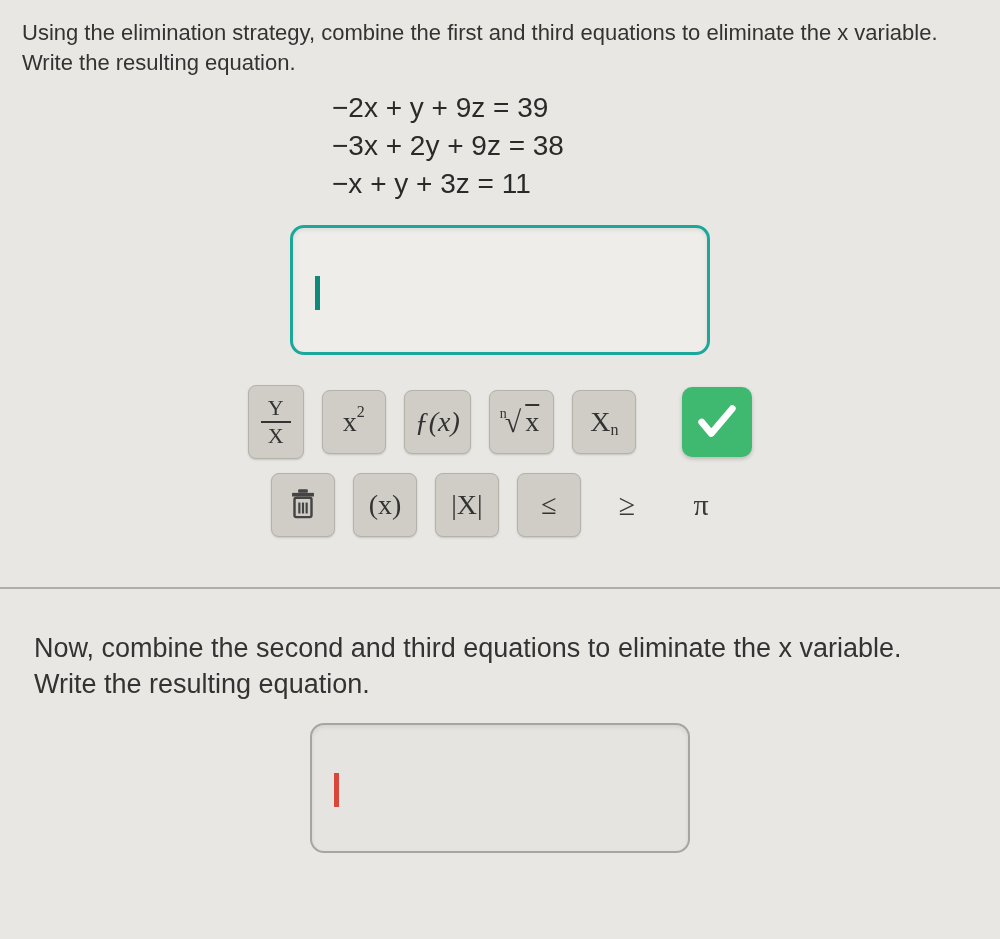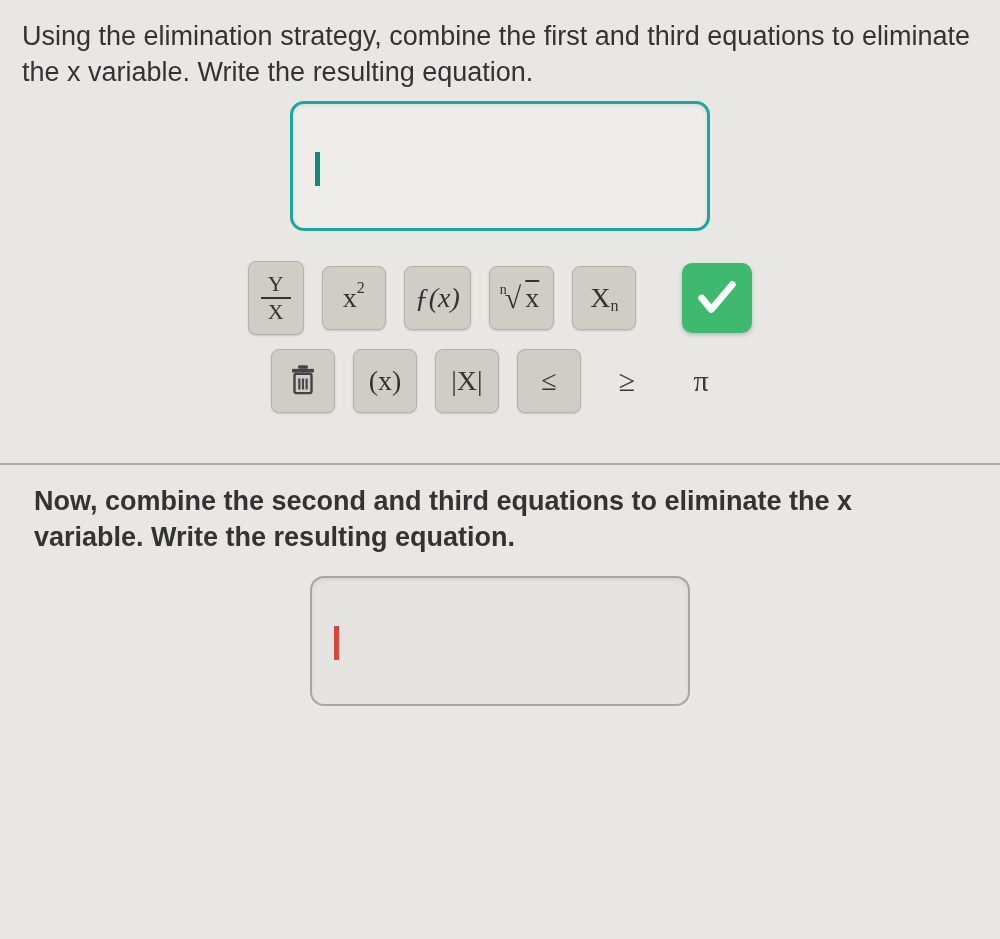--- a/index.html
+++ b/index.html
@@ -8,21 +8,21 @@
       background: #e8e7e3;
       width: 1000px;
       height: 939px;
       color: #3a3a3a;
       overflow: hidden;
     }
     .question-section {
       padding: 18px 22px 28px;
     }
     .prompt-text {
-      font-size: 27px;
+      font-size: 22px;
       line-height: 1.35;
       color: #333;
       margin-bottom: 10px;
     }
     .equations {
       text-align: left;
       margin: 12px 0 22px 310px;
       font-size: 28px;
       line-height: 1.35;
       color: #2a2a2a;
@@ -120,30 +120,34 @@
       min-width: 56px;
       text-align: center;
     }
     .trash svg { width: 30px; height: 34px; }
     .divider {
       height: 2px;
       background: #b0aea8;
       margin: 22px 0 0;
     }
     .section2 {
-      padding: 18px 34px 20px;
-      font-weight: bold;
+      padding: 41px 34px 20px;
     }
     .section2 .prompt-text { font-size: 27px; }
   </style>
 </head>
 <body>
 
 <div class="question-section">
   <p class="prompt-text">Using the elimination strategy, combine the first and third equations to eliminate the x variable. Write the resulting equation.</p>
+  <div class="equations">
+    <div>−2x + y + 9z = 39</div>
+    <div>−3x + 2y + 9z = 38</div>
+    <div>−x + y + 3z = 11</div>
+  </div>
 
   <div class="answer-area">
     <div class="input-box">
       <div class="cursor"></div>
     </div>
 
     <div class="toolbar">
 
       <div class="row">
         <div class="tool-btn frac-btn">

